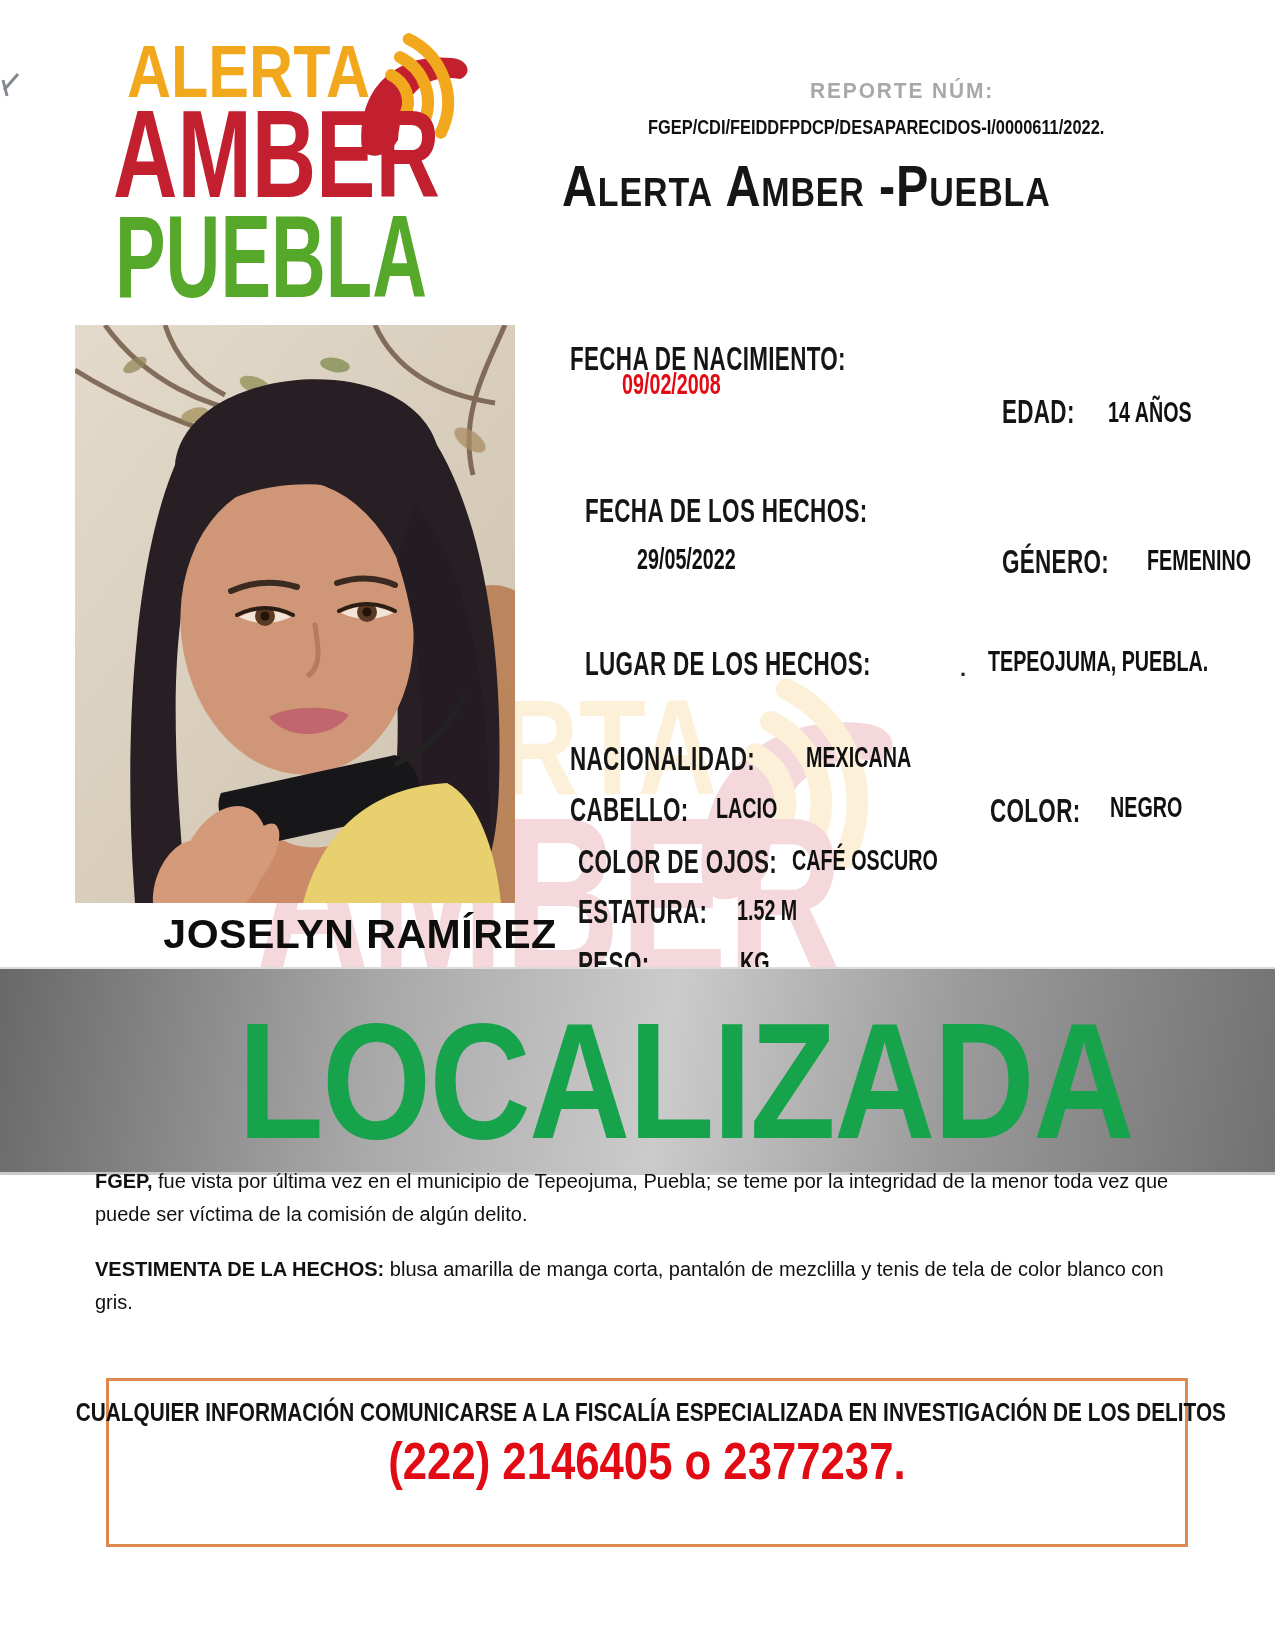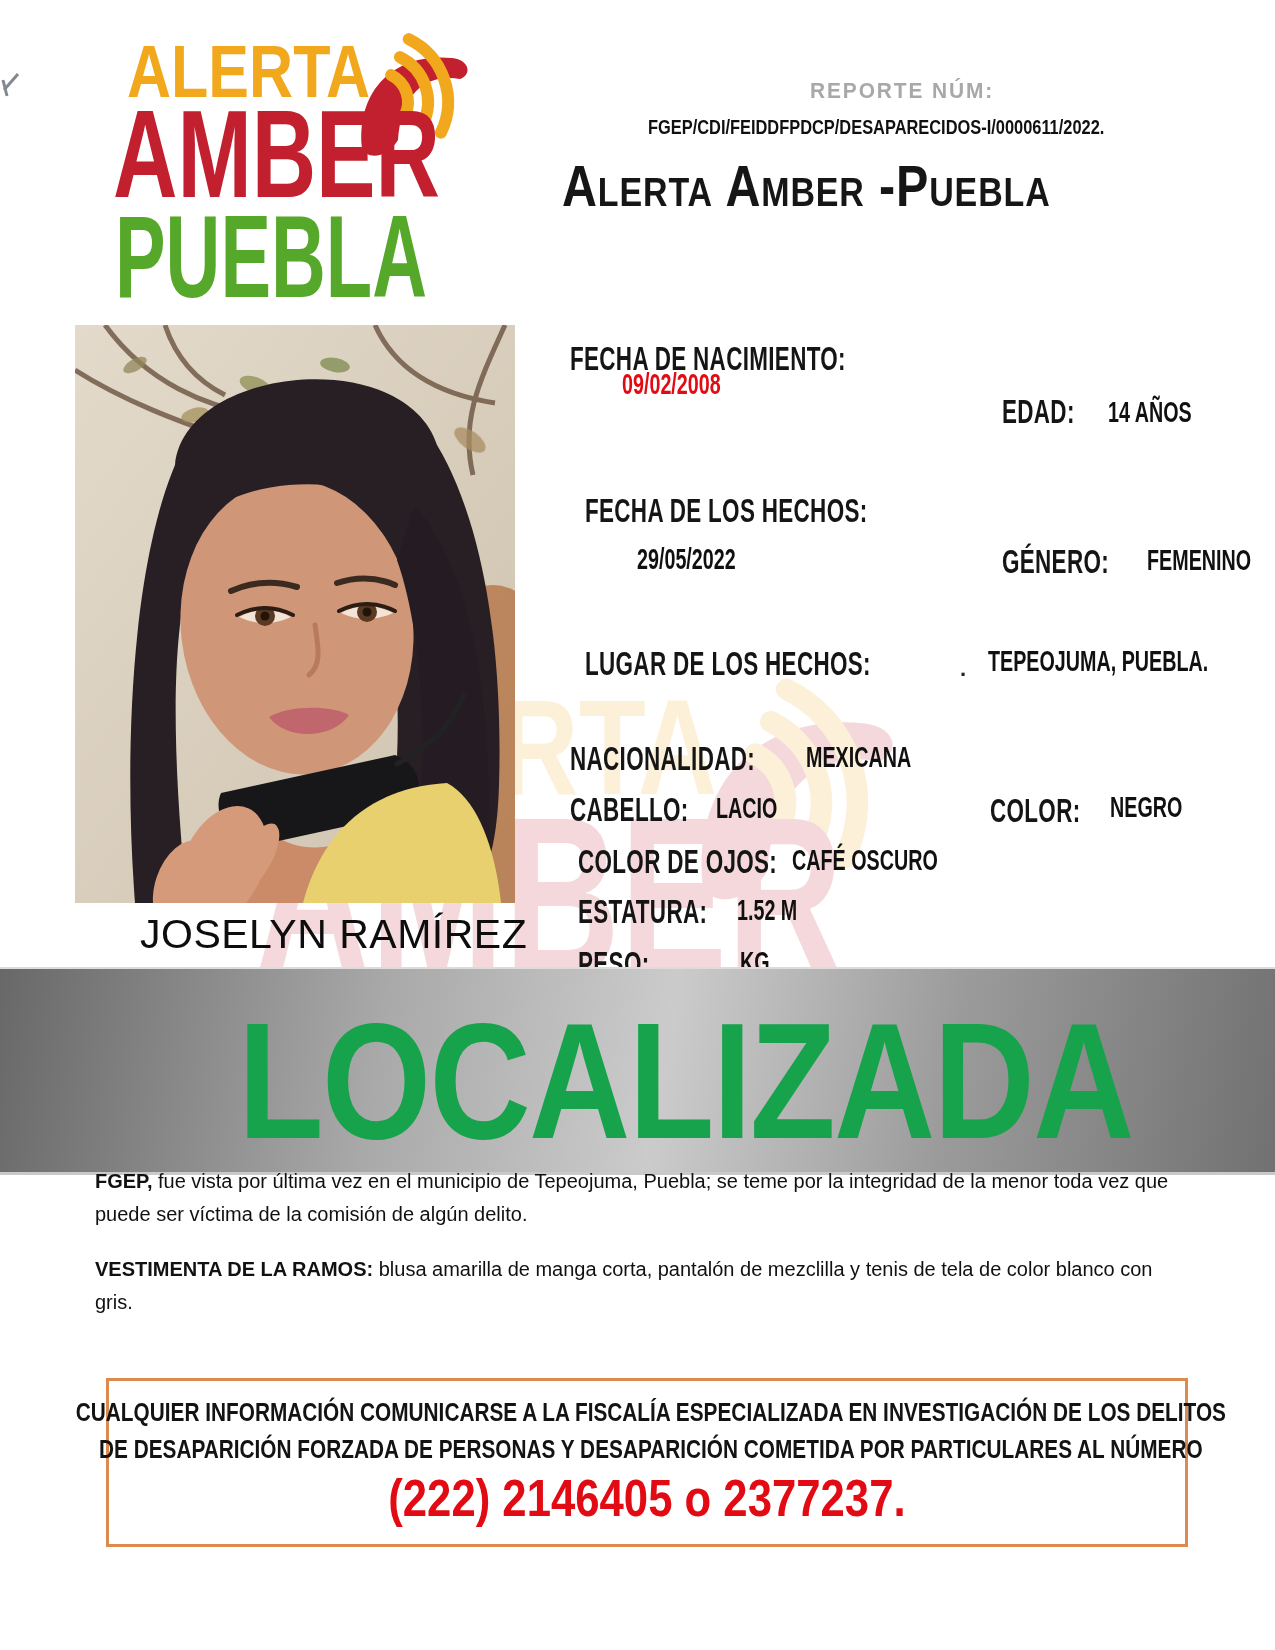--- a/index.html
+++ b/index.html
@@ -19,22 +19,22 @@
   .report-number{position:absolute;left:648px;top:116px;font-size:20px;font-weight:700;
        transform:scaleX(.82);transform-origin:left top;white-space:nowrap;color:#101010;}
   .doc-title{position:absolute;left:562px;top:158px;font-size:57px;font-weight:700;
        font-variant:small-caps;letter-spacing:1px;line-height:1;transform:scaleX(.85);
        transform-origin:left top;white-space:nowrap;color:#161616;}
 
   .logo-svg{position:absolute;left:80px;top:20px;width:420px;height:290px;}
   .watermark-svg{position:absolute;left:195px;top:655px;width:756px;height:522px;opacity:.17;}
 
   .photo-svg{position:absolute;left:75px;top:325px;width:440px;height:578px;}
-  .photo-name{position:absolute;left:140px;top:914px;width:440px;
-       font-size:41px;font-weight:400;letter-spacing:.5px;line-height:1;color:#0d0d0d;white-space:nowrap;}
+  .photo-name{position:absolute;left:140px;top:914px;width:440px;text-align:center;
+       font-size:41px;font-weight:700;letter-spacing:.5px;line-height:1;color:#0d0d0d;white-space:nowrap;}
 
   .status-banner{position:absolute;left:0;top:967px;width:1275px;height:205px;
        background:linear-gradient(99deg,#686868 0%,#a9a9a9 30%,#cbcbcb 52%,#9b9b9b 74%,#717171 100%);
        border-bottom:3px solid #c9c9c9;box-shadow:inset 0 2px 0 #dcdcdc;z-index:5;}
   .status-text-row{position:absolute;left:0;top:998px;width:1275px;display:flex;justify-content:center;z-index:6;}
   .status-text{font-size:166px;font-weight:700;line-height:1;white-space:nowrap;
        transform:scaleX(.845);letter-spacing:-2px;margin-left:96px;}
 
   .body-text{position:absolute;left:95px;top:1165px;width:1100px;font-size:20px;
        line-height:1.65;color:#111;z-index:6;}
@@ -180,28 +180,25 @@
   <div class="lbl" style="left:578px;top:946px">PESO:</div>
   <div class="val" style="left:740px;top:948px">KG</div>
 
   <div class="status-banner"></div>
   <div class="status-text-row">
     <span class="status-text" style="color: rgb(23, 162, 76);">LOCALIZADA</span>
   </div>
 
   <div class="body-text">
     <p><span class="lead">FGEP,</span><span> fue vista por última vez en el municipio de Tepeojuma, Puebla; se teme por la integridad de la menor toda vez que puede ser víctima de la comisión de algún delito.</span></p>
-    <p><span class="lead">VESTIMENTA DE LA RAMOS:</span><span> blusa amarilla de manga corta, pantalón de mezclilla y tenis de tela de color blanco con gris.</span></p>
+    <p><span class="lead">VESTIMENTA DE LA HECHOS:</span><span> blusa amarilla de manga corta, pantalón de mezclilla y tenis de tela de color blanco con gris.</span></p>
   </div>
 
   <div class="contact-box" style="border-color: rgb(221, 138, 78);">
     <div class="cline-row">
         <span class="cline">CUALQUIER INFORMACIÓN COMUNICARSE A LA FISCALÍA ESPECIALIZADA EN INVESTIGACIÓN DE LOS DELITOS</span>
-      </div>
-    <div class="cline-row">
-        <span class="cline">DE DESAPARICIÓN FORZADA DE PERSONAS Y DESAPARICIÓN COMETIDA POR PARTICULARES AL NÚMERO</span>
       </div>
     <div class="phone-row">
         <span class="phone" style="color: rgb(227, 11, 19);">(222) 2146405 o 2377237.</span>
       </div>
   </div>
 
 </div>
 
 </body></html>

